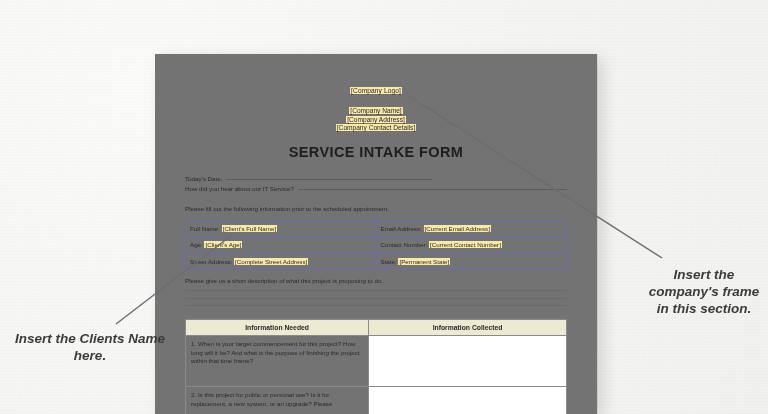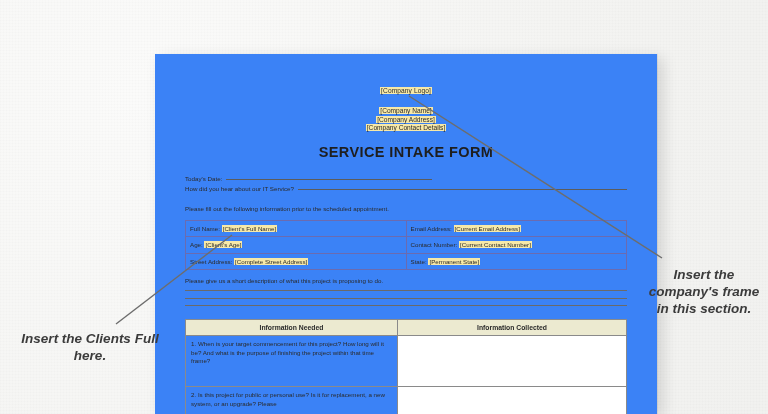--- a/index.html
+++ b/index.html
@@ -19,22 +19,22 @@
     content:"";position:absolute;inset:0;
     background-image:
       repeating-linear-gradient(0deg, rgba(0,0,0,0.012) 0 1px, rgba(255,255,255,0) 1px 3px),
       repeating-linear-gradient(90deg, rgba(0,0,0,0.012) 0 1px, rgba(255,255,255,0) 1px 3px);
     opacity:.85;
   }
 
   
   #page{
     position:absolute;
-    left:155px;top:54px;width:502px;height:360px;
-    background:#3b82f6;
+    left:155px;top:54px;width:442px;height:360px;
+    background:#737373;
     box-shadow:6px 4px 14px rgba(0,0,0,.13), 1px 0 0 rgba(0,0,0,.05);
     overflow:hidden;
     text-decoration:underline;
   }
   #page-inner{
     position:absolute;left:0;top:0;right:0;bottom:0;
     padding:0 30px;
     box-sizing:border-box;
     color:#2a2a2a;
   }
@@ -209,15 +209,15 @@
     </table>
 
   </div>
 </div>
 
 <svg id="overlay" width="768" height="414" viewBox="0 0 768 414">
   <line x1="409" y1="96" x2="662" y2="258" stroke="#6d6d6d" stroke-width="1.4"></line>
   <line x1="232" y1="235" x2="116" y2="324" stroke="#6d6d6d" stroke-width="1.4"></line>
 </svg>
 
-<div class="anno" id="anno-left">Insert the Clients Full here.</div>
+<div class="anno" id="anno-left">Insert the Clients Name here.</div>
 
 <div class="anno" id="anno-right">Insert the company's frame in this section.</div>
 
 </body></html>

